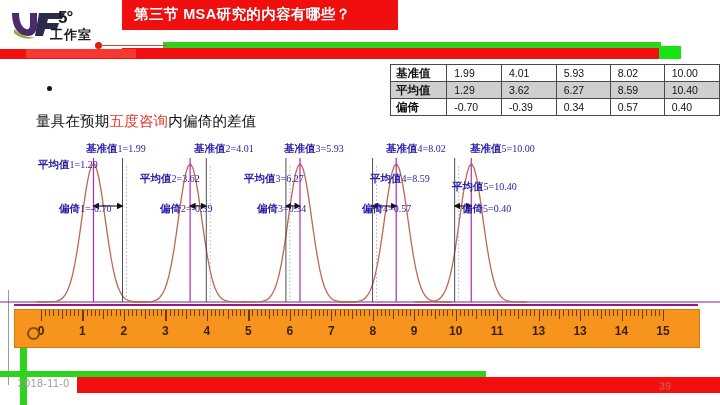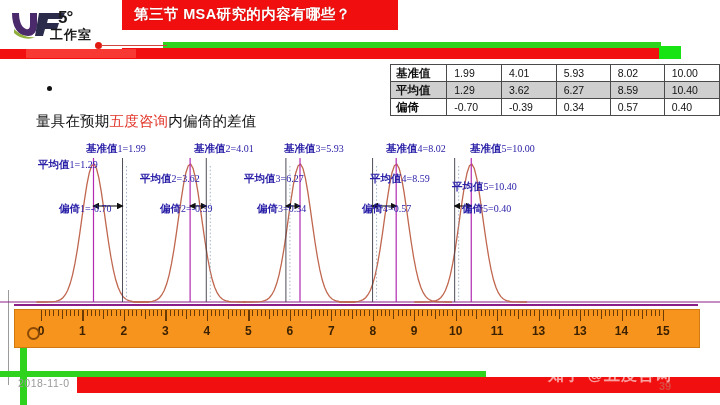--- a/index.html
+++ b/index.html
@@ -364,15 +364,14 @@
         <div class="rnum" style="left: 648px;">15</div>
       </div>
     <div class="ruler-hole"></div>
   </div>
 
   <div class="foot-red"></div>
   <div class="h-green"></div>
   <div class="v-green"></div>
   <div class="date">2018-11-0</div>
   <div class="pgnum">39</div>
-  <div class="wm">知乎 @五度咨询</div>
 
 </div>
 
 </body></html>

